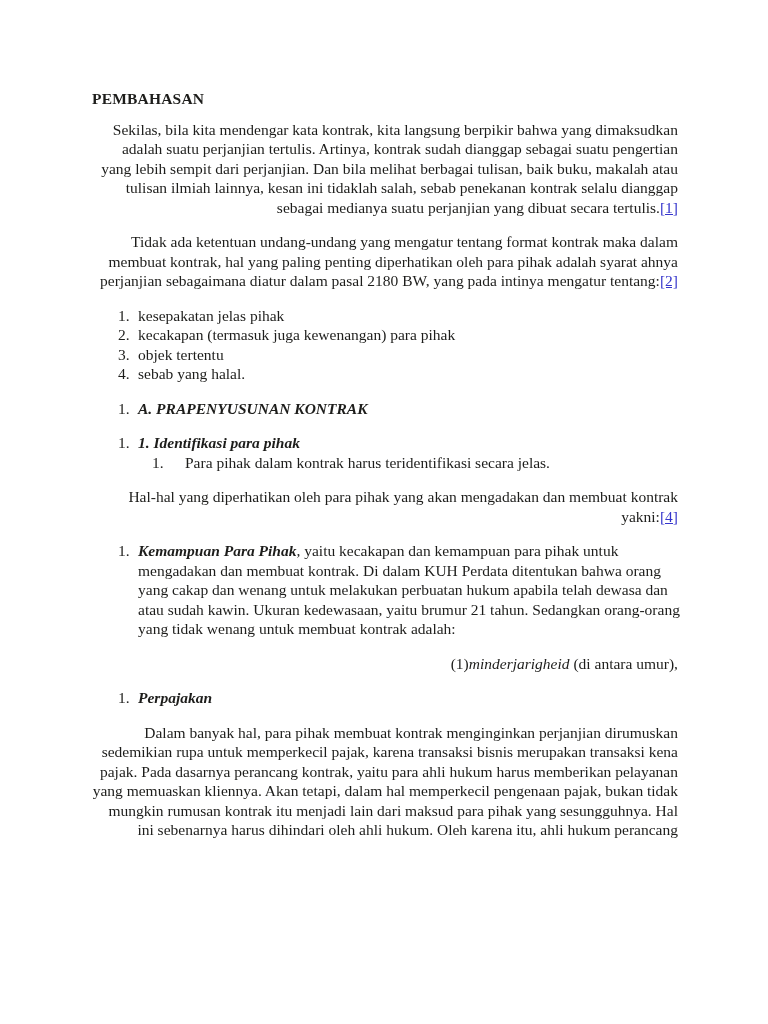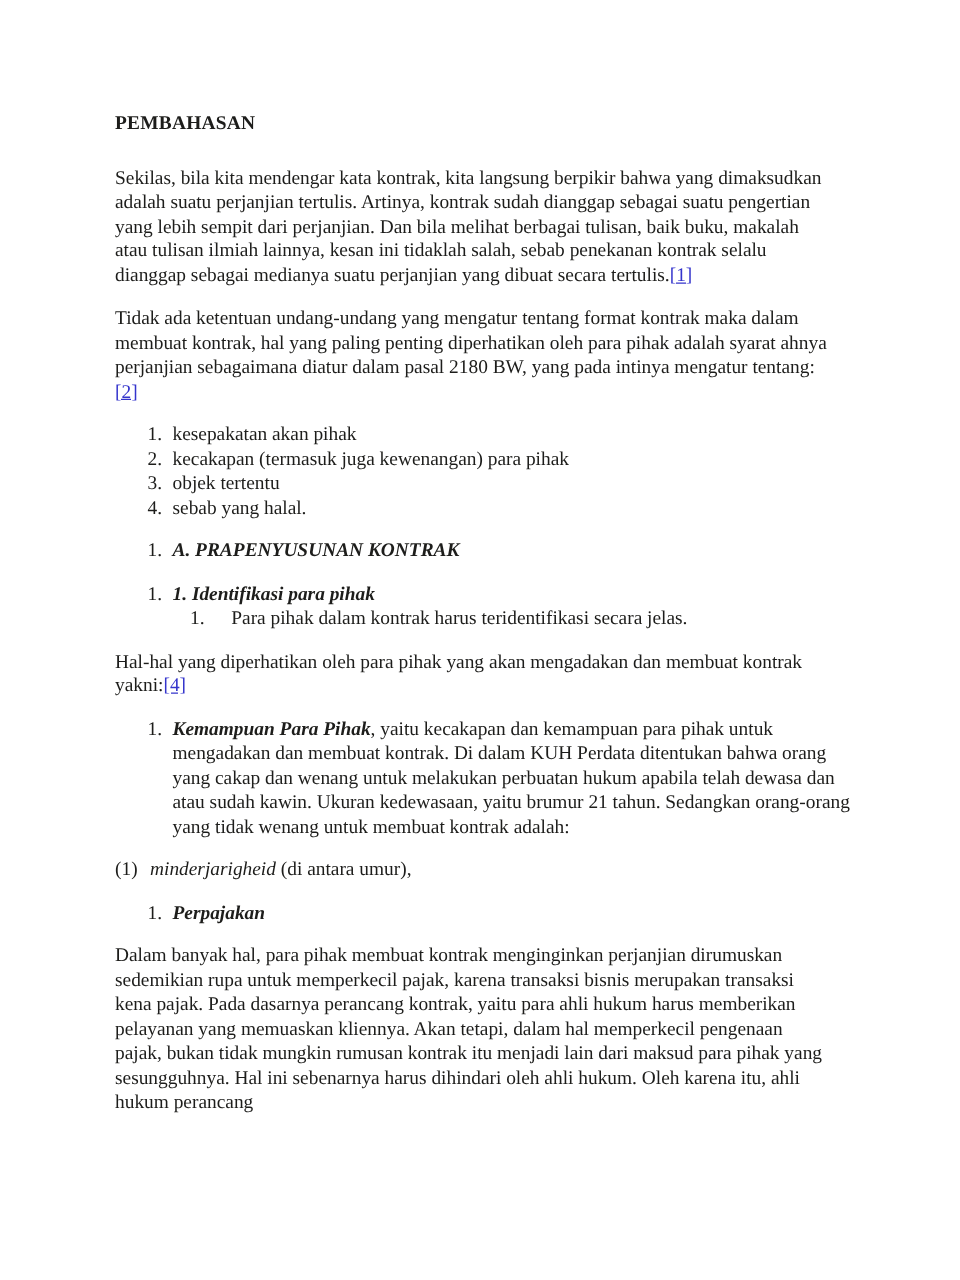--- a/index.html
+++ b/index.html
@@ -15,23 +15,23 @@
     background: var(--paper, #ffffff);
     color: var(--ink, #1d1d1b);
     font-family: "Liberation Serif", "DejaVu Serif", serif;
     font-size: 15.5px;
     line-height: 19.5px;
   }
   .blk { margin: 0 0 15px 0; }
   h1.title {
     font-size: 15.5px; line-height: 19.5px;
     font-weight: bold; letter-spacing: 0.2px;
-    margin: 0 0 24px 0;
+    margin: 0 0 11px 0;
   }
-  p { margin: 0 16px 15px 0; }
+  p { margin: 0 4px 15px 0; text-align: right; }
   a.fn {
     color: var(--link, #3434cc);
     text-decoration: underline;
     cursor: pointer;
   }
   
   .row { display: flex; margin-left: 26px; }
   .row .num { flex: 0 0 20px; }
   .row .txt { flex: 1; }
   .row.nested { margin-left: 60px; }
@@ -48,21 +48,21 @@
 
   <h1 class="title">PEMBAHASAN</h1>
 
   <p><span>Sekilas, bila kita mendengar kata kontrak, kita langsung berpikir bahwa yang dimaksudkan adalah suatu perjanjian tertulis. Artinya, kontrak sudah dianggap sebagai suatu pengertian yang lebih sempit dari perjanjian. Dan bila melihat berbagai tulisan, baik buku, makalah atau tulisan ilmiah lainnya, kesan ini tidaklah salah, sebab penekanan kontrak selalu dianggap sebagai medianya suatu perjanjian yang dibuat secara tertulis.</span><a class="fn">[1]</a></p>
 
   <p><span>Tidak ada ketentuan undang-undang yang mengatur tentang format kontrak maka dalam membuat kontrak, hal yang paling penting diperhatikan oleh para pihak adalah syarat ahnya perjanjian sebagaimana diatur dalam pasal 2180 BW, yang pada intinya mengatur tentang:</span><a class="fn">[2]</a></p>
 
   <div class="blk">
     <div class="row">
         <span class="num">1.</span>
-        <span class="txt">kesepakatan akan pihak</span>
+        <span class="txt">kesepakatan jelas pihak</span>
       </div>
     <div class="row">
         <span class="num">2.</span>
         <span class="txt">kecakapan (termasuk juga kewenangan) para pihak</span>
       </div>
     <div class="row">
         <span class="num">3.</span>
         <span class="txt">objek tertentu</span>
       </div>
     <div class="row">

